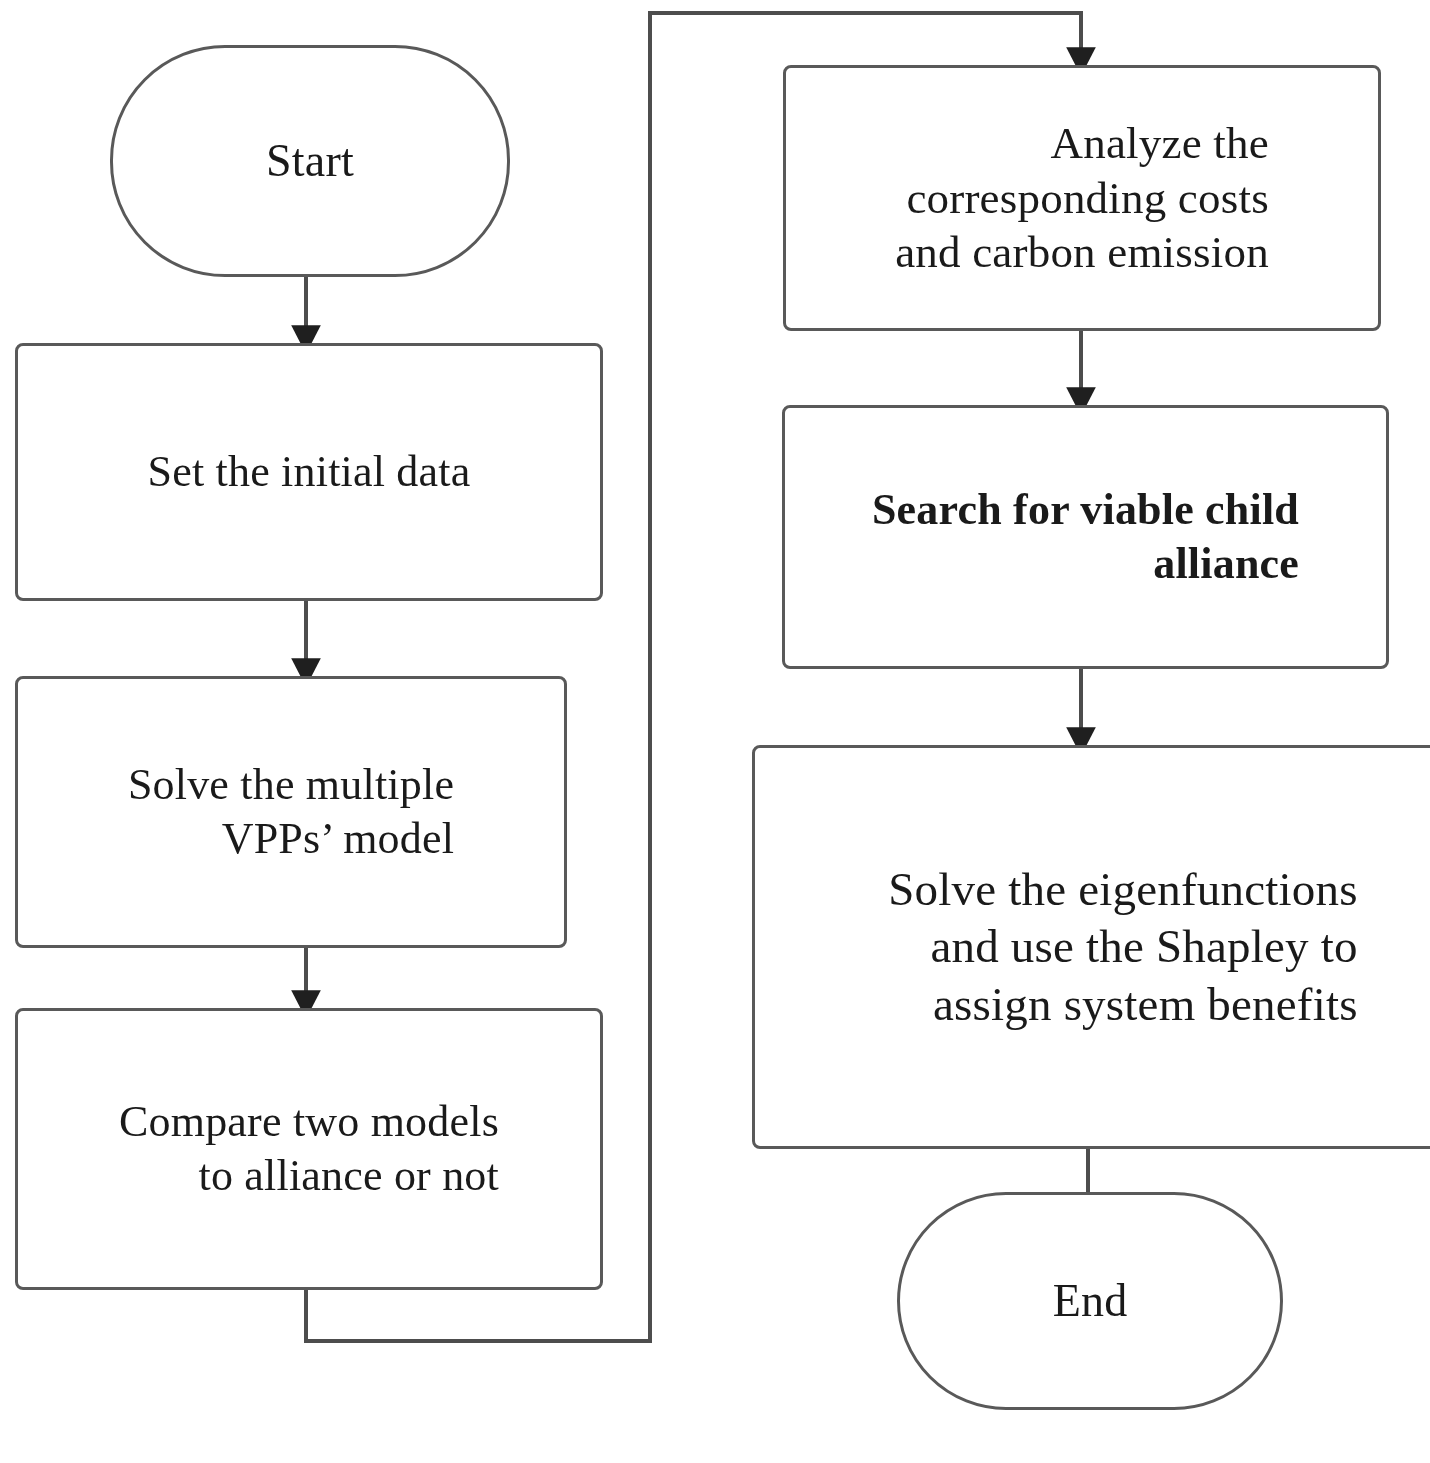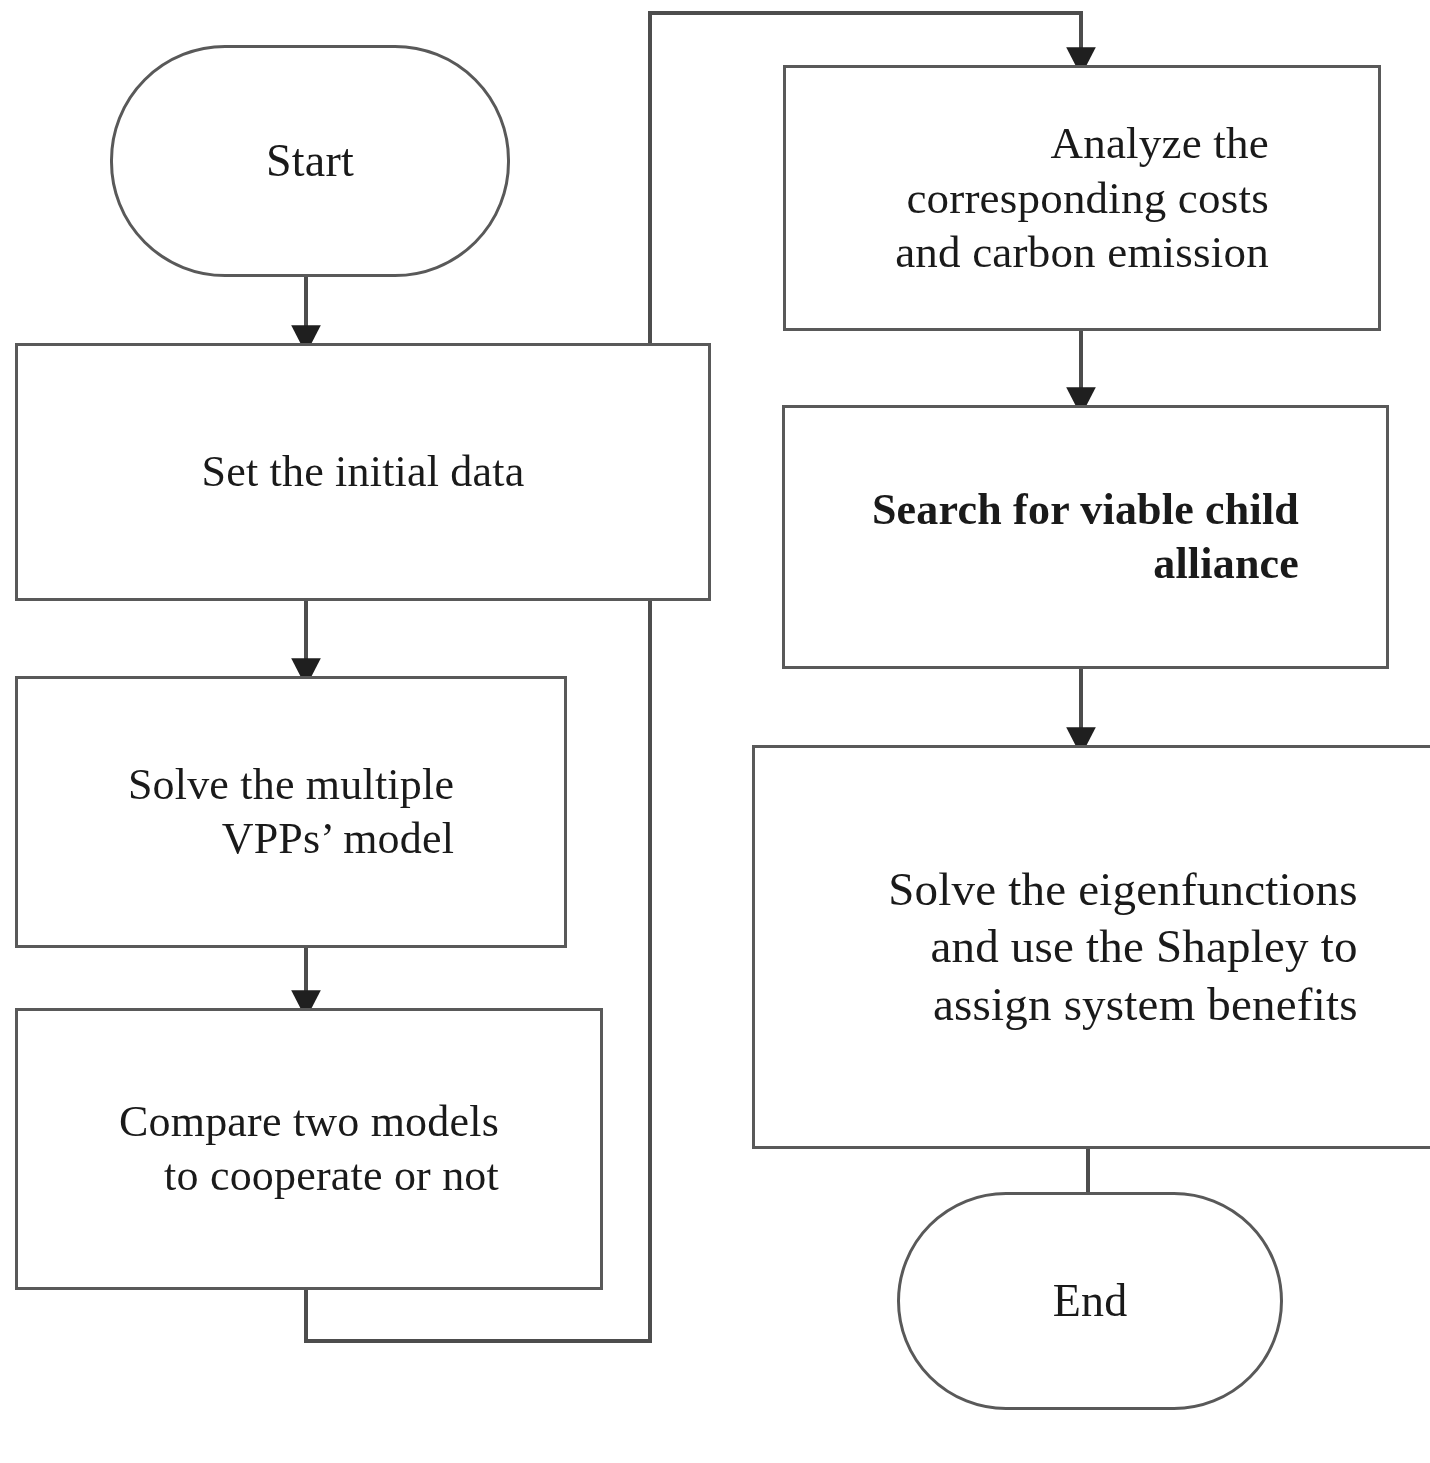--- a/index.html
+++ b/index.html
@@ -31,36 +31,36 @@
     align-items: center;
     justify-content: center;
     text-align: right;
     color: #1a1a1a;
     background: #ffffff;
     line-height: 1.22;
     padding: 4px 10px;
   }
   .node.process {
     border: 3px solid #595959;
-    border-radius: 0;
+    border-radius: 8px;
   }
   .node.terminator {
     border: 3px solid #595959;
     border-radius: 115px;
   }
   .node-label {
     display: block;
     white-space: pre-line;
     font-size: 44px;
     letter-spacing: 0.2px;
   }
 
   
   #node-start      { left: 110px; top: 45px;   width: 400px; height: 232px; }
-  #node-set-data   { left: 15px;  top: 343px;  width: 696px; height: 258px; }
+  #node-set-data   { left: 15px;  top: 343px;  width: 588px; height: 258px; }
   #node-solve-vpp  { left: 15px;  top: 676px;  width: 552px; height: 272px; }
   #node-compare    { left: 15px;  top: 1008px; width: 588px; height: 282px; }
   #node-analyze    { left: 783px; top: 65px;   width: 598px; height: 266px; }
   #node-search     { left: 782px; top: 405px;  width: 607px; height: 264px; font-weight: bold; }
   #node-shapley    { left: 752px; top: 745px;  width: 742px; height: 404px; }
   #node-end        { left: 897px; top: 1192px; width: 386px; height: 218px; }
 
   #node-start .node-label     { font-size: 46px; }
   #node-end .node-label       { font-size: 46px; }
   #node-shapley .node-label   { font-size: 47px; }
@@ -101,21 +101,21 @@
     <span class="node-label">Set the initial data</span>
   </div>
 
   <div class="node process" id="node-solve-vpp">
     <span class="node-label">Solve the multiple
 VPPs’  model</span>
   </div>
 
   <div class="node process" id="node-compare">
     <span class="node-label">Compare two models
-to cooperate or not</span>
+to alliance or not</span>
   </div>
 
   <div class="node process" id="node-analyze">
     <span class="node-label">Analyze the
 corresponding costs
 and carbon emission</span>
   </div>
 
   <div class="node process" id="node-search">
     <span class="node-label">Search for viable child

